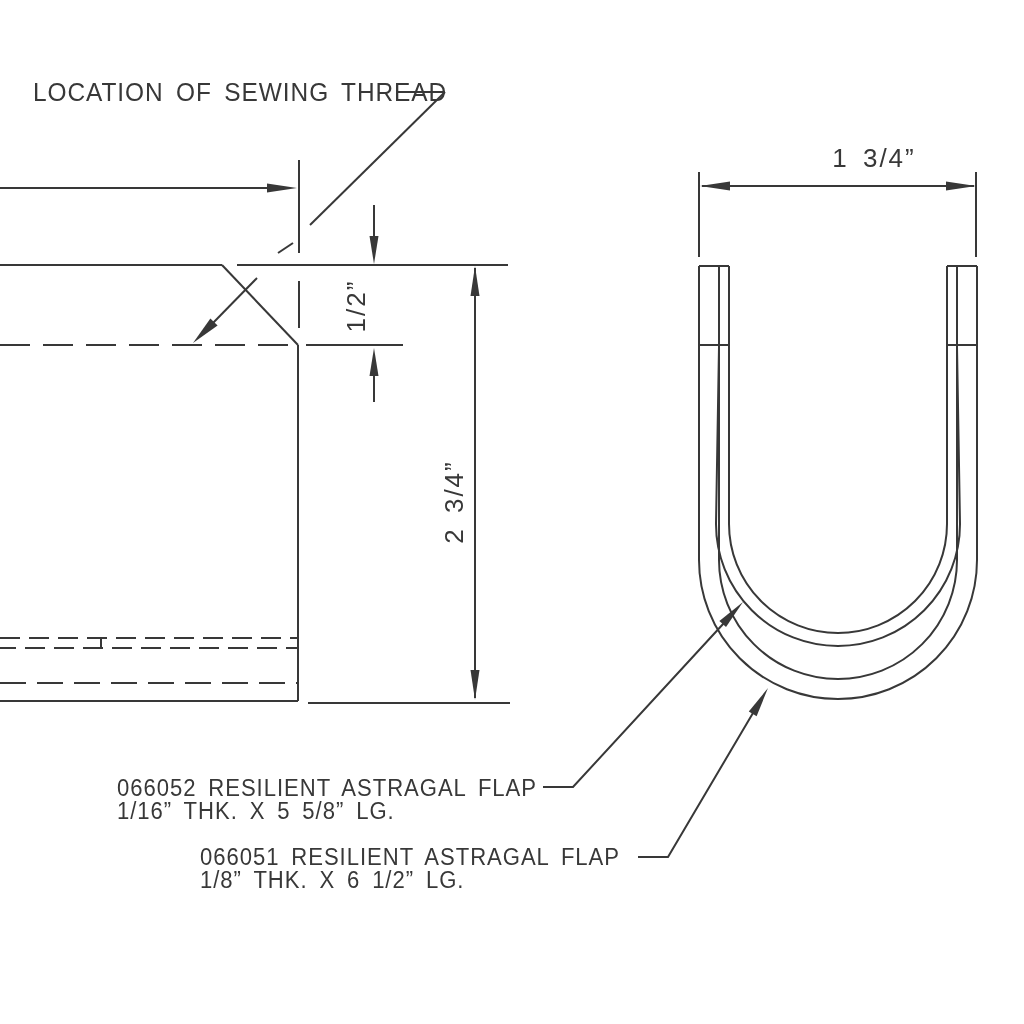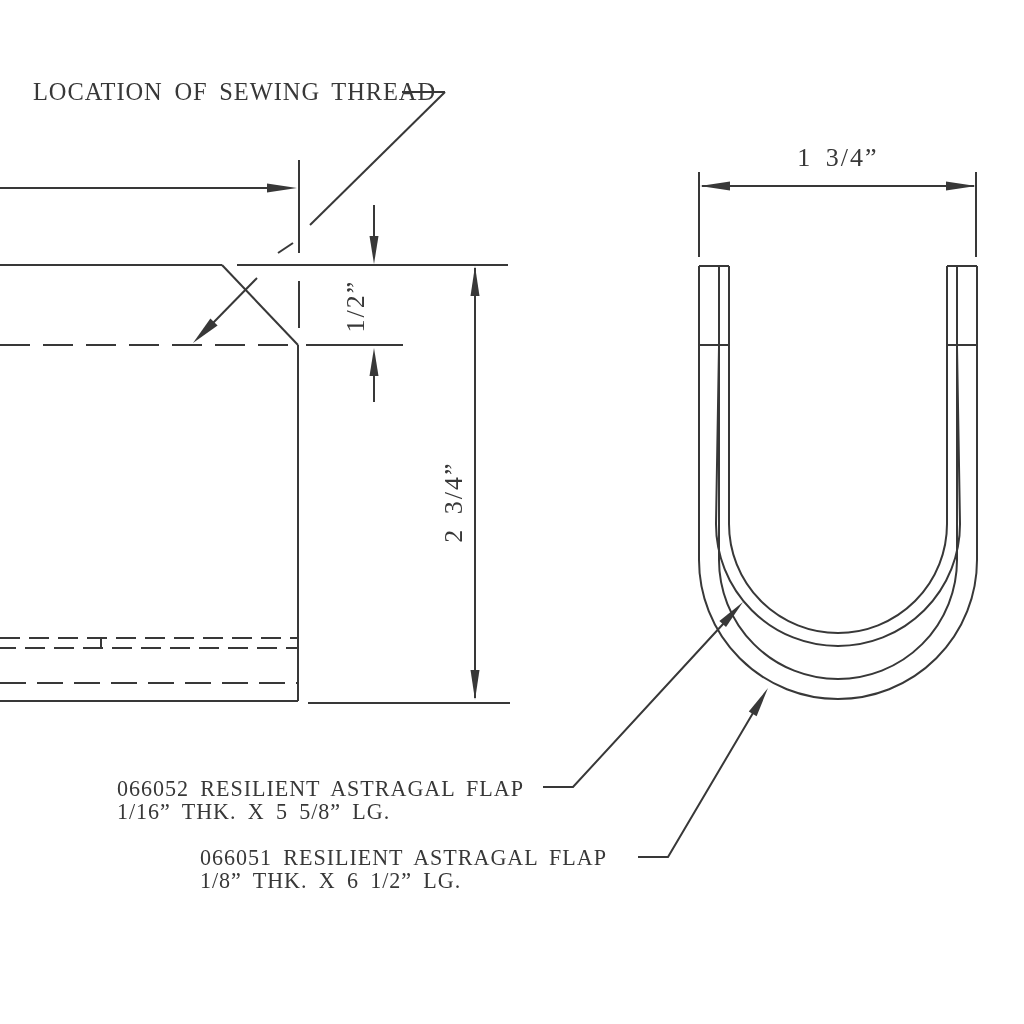--- a/index.html
+++ b/index.html
@@ -1,24 +1,24 @@
 <!DOCTYPE html>
 <html><head>
 <meta charset="utf-8">
 <style>
   html,body{margin:0;padding:0;}
   body{width:1024px;height:1024px;background:#ffffff;overflow:hidden;
        font-family:"Liberation Sans", sans-serif;}
-  .stage{position:relative;width:1024px;height:1024px;background:#ffffff;font-family:Liberation Serif, serif;}
+  .stage{position:relative;width:1024px;height:1024px;background:#ffffff;}
   svg{position:absolute;left:0;top:0;}
   .lbl{position:absolute;color:#383838;white-space:nowrap;line-height:1;
        letter-spacing:1px;word-spacing:5px;}
   .note{font-size:26px;transform:scaleX(0.94);transform-origin:left top;}
   .dim{font-size:26px;letter-spacing:2px;}
-  .dim.center{transform:translate(-50%,-50%);}
+  .dim.center{transform:translate(-50%,-50%);margin-left:36px;}
   .dim.rot{transform:translate(-50%,-50%) rotate(-90deg);}
   .part{font-size:23px;transform:scaleX(0.96);transform-origin:left top;}
 </style>
 </head>
 <body>
 
 <div class="stage">
 
   <svg width="1024" height="1024" viewBox="0 0 1024 1024" stroke="#383838" stroke-width="2" fill="none" stroke-linecap="butt">
 

